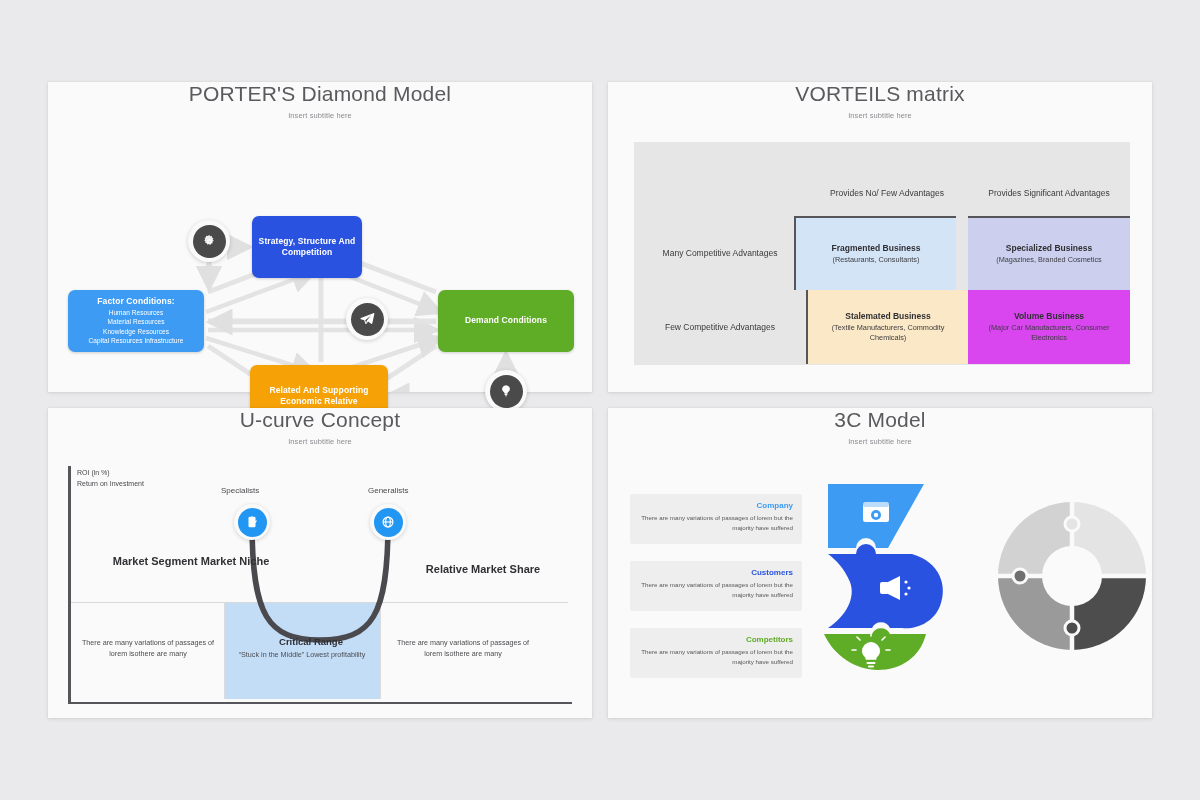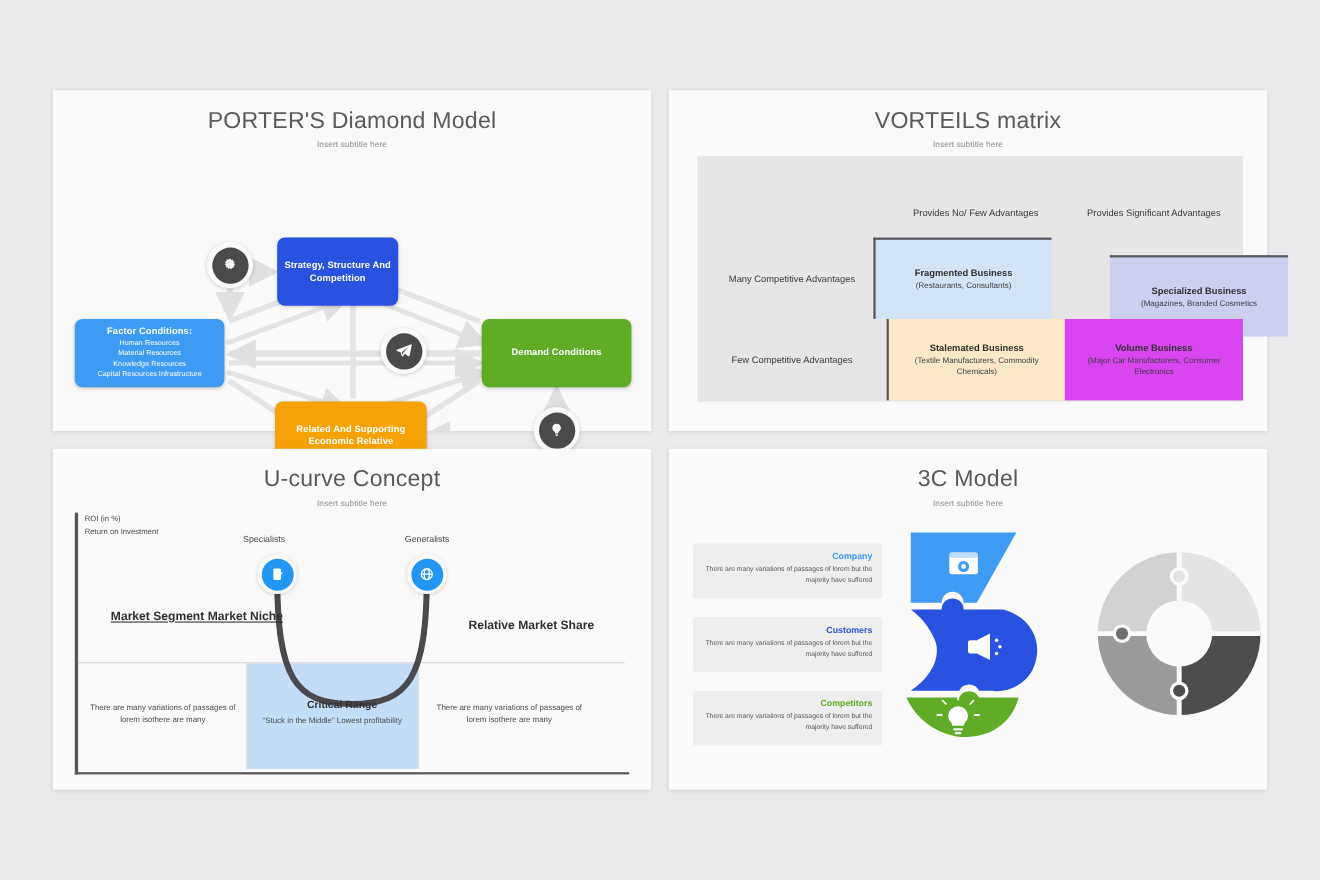--- a/index.html
+++ b/index.html
@@ -20,21 +20,20 @@
   #panel-vorteils { left: 608px; top: 82px;  width: 544px; height: 310px; }
   #panel-ucurve   { left: 48px;  top: 408px; width: 544px; height: 310px; }
   #panel-3c       { left: 608px; top: 408px; width: 544px; height: 310px; }
 
   .slide-title {
     text-align: center;
     font-size: 21px;
     font-weight: 400;
     color: #5a5a5e;
     letter-spacing: .2px;
-    margin-top: 16px;
   }
   .slide-sub {
     text-align: center;
     font-size: 7.5px;
     color: #8d8d92;
     margin-top: 5px;
     letter-spacing: .1px;
   }
 
   
@@ -88,21 +87,21 @@
   }
   .mcell {
     position: absolute; width: 162px; height: 74px;
     display: flex; flex-direction: column;
     align-items: center; justify-content: center;
     text-align: center; padding: 3px 7px;
   }
   .mcell .ct { font-size: 8.5px; font-weight: 700; color: #2f2f33; margin-bottom: 2px; }
   .mcell .cs { font-size: 7.3px; color: #3c3c40; line-height: 1.35; }
   #mc-00 { left: 160px; top: 74px;  background: #d4e4f7; border-left: 2px solid #55555a; border-top: 2px solid #55555a; }
-  #mc-01 { left: 334px; top: 90px;  background: #ccd0ee; border-top: 2px solid #55555a; margin-left: 41px; }
+  #mc-01 { left: 334px; top: 74px;  background: #ccd0ee; border-top: 2px solid #55555a; }
   #mc-10 { left: 172px; top: 148px; background: #fbe8c6; border-left: 2px solid #55555a; }
   #mc-11 { left: 334px; top: 148px; background: #d946ef; }
 
   
   .uc { position: absolute; left: 20px; top: 58px; width: 504px; height: 250px; }
   .uc-axis-y { position: absolute; left: 0; top: 0; width: 2.5px; height: 238px; background: #55555a; }
   .uc-axis-x { position: absolute; left: 0; bottom: 12px; width: 504px; height: 2.5px; background: #55555a; }
   .uc-mid { position: absolute; left: 2px; top: 136px; width: 498px; height: 1px; background: #d9d9d9; }
   .uc-roi { position: absolute; left: 9px; top: 2px; font-size: 7px; color: #4a4a4e; line-height: 1.5; }
   .uc-toplabel { position: absolute; font-size: 8px; color: #4a4a4e; }
@@ -320,21 +319,21 @@
       <div class="uc-circ" style="left:302px; top:38px;">
         <div class="inner">
           <svg width="14" height="14" viewBox="0 0 24 24" fill="none" stroke="#fff" stroke-width="2">
             <circle cx="12" cy="12" r="8.5"></circle>
             <ellipse cx="12" cy="12" rx="4" ry="8.5"></ellipse>
             <line x1="3.5" y1="12" x2="20.5" y2="12"></line>
           </svg>
         </div>
       </div>
 
-      <div class="uc-bigl" style="left:16px; top:88px; width:190px;text-decoration:underline;">Market Segment Market Niche</div>
+      <div class="uc-bigl" style="left:28px; top:88px; width:190px;">Market Segment Market Niche</div>
       <div class="uc-bigl" style="left:330px; top:96px; width:170px;">Relative Market Share</div>
 
       <div class="uc-cell" style="left:5px; top:172px;">There are many variations of passages of lorem isothere are many</div>
       <div class="uc-crit-t">Critical Range</div>
       <div class="uc-crit-s">“Stuck in the Middle” Lowest profitability</div>
       <div class="uc-cell" style="left:320px; top:172px;">There are many variations of passages of lorem isothere are many</div>
     </div>
   </section>
 
   <section class="panel" id="panel-3c">

